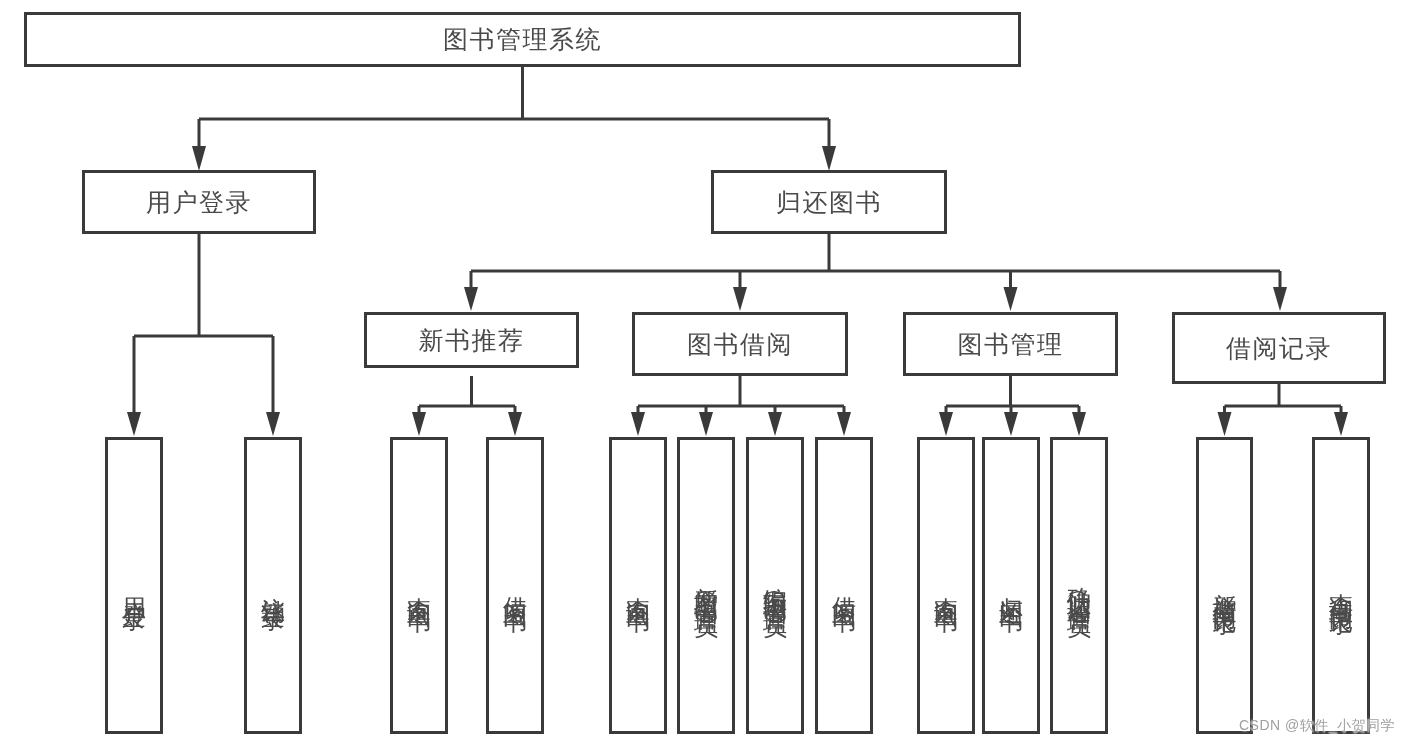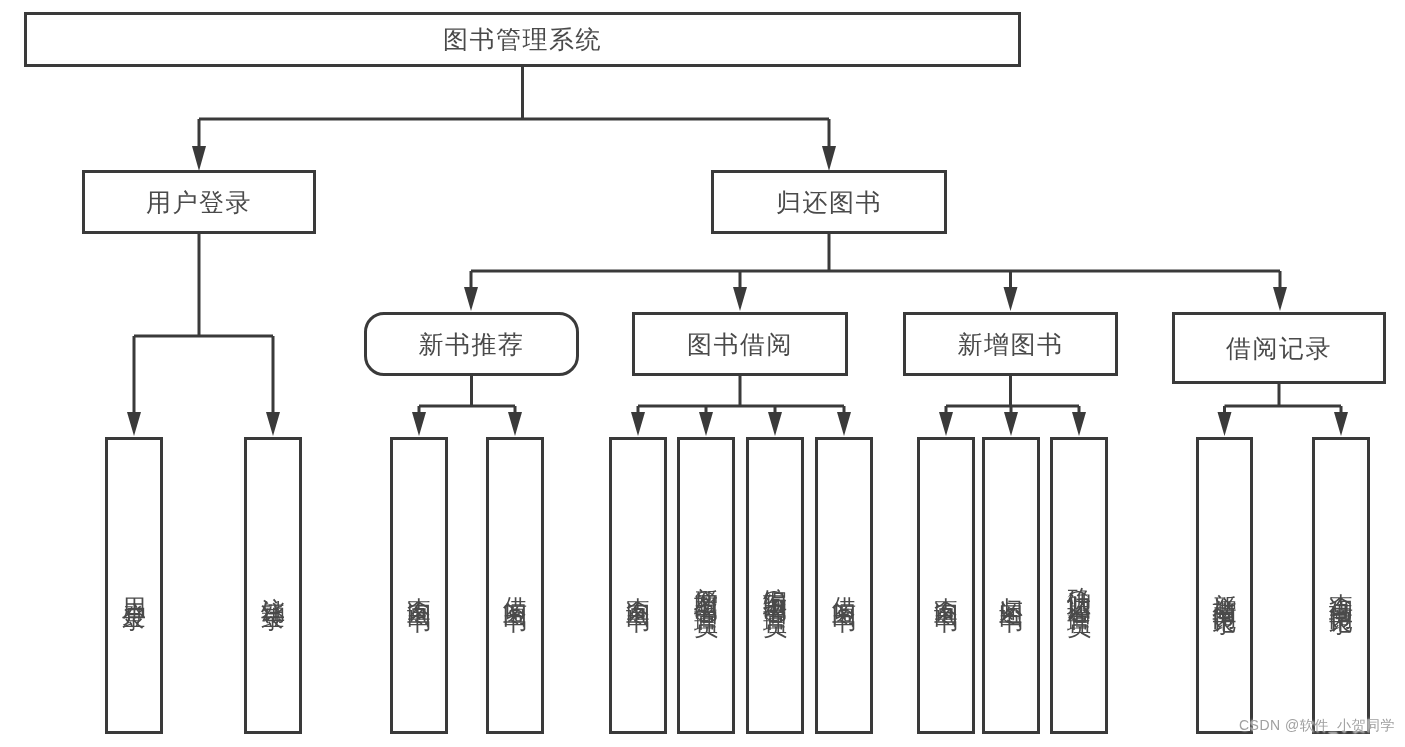--- a/index.html
+++ b/index.html
@@ -109,28 +109,28 @@
     <span class="hlabel">图书管理系统</span>
   </div>
 
   <div class="box" style="left:82px; top:170px; width:234px; height:64px;">
     <span class="hlabel">用户登录</span>
   </div>
   <div class="box" style="left:711px; top:170px; width:236px; height:64px;">
     <span class="hlabel">归还图书</span>
   </div>
 
-  <div class="box" style="left:364px; top:312px; width:215px; height:64px;border-radius:20px;">
+  <div class="box" style="left:364px; top:312px; width:215px; height:56px;">
     <span class="hlabel">新书推荐</span>
   </div>
   <div class="box" style="left:632px; top:312px; width:216px; height:64px;">
     <span class="hlabel">图书借阅</span>
   </div>
   <div class="box" style="left:903px; top:312px; width:215px; height:64px;">
-    <span class="hlabel">新增图书</span>
+    <span class="hlabel">图书管理</span>
   </div>
   <div class="box" style="left:1172px; top:312px; width:214px; height:72px;">
     <span class="hlabel">借阅记录</span>
   </div>
 
   <div class="box" style="left:105px; top:437px; width:58px; height:297px;">
     <span class="vlabel">用户登录</span>
   </div>
   <div class="box" style="left:244px; top:437px; width:58px; height:297px;">
     <span class="vlabel">注销登录</span>

